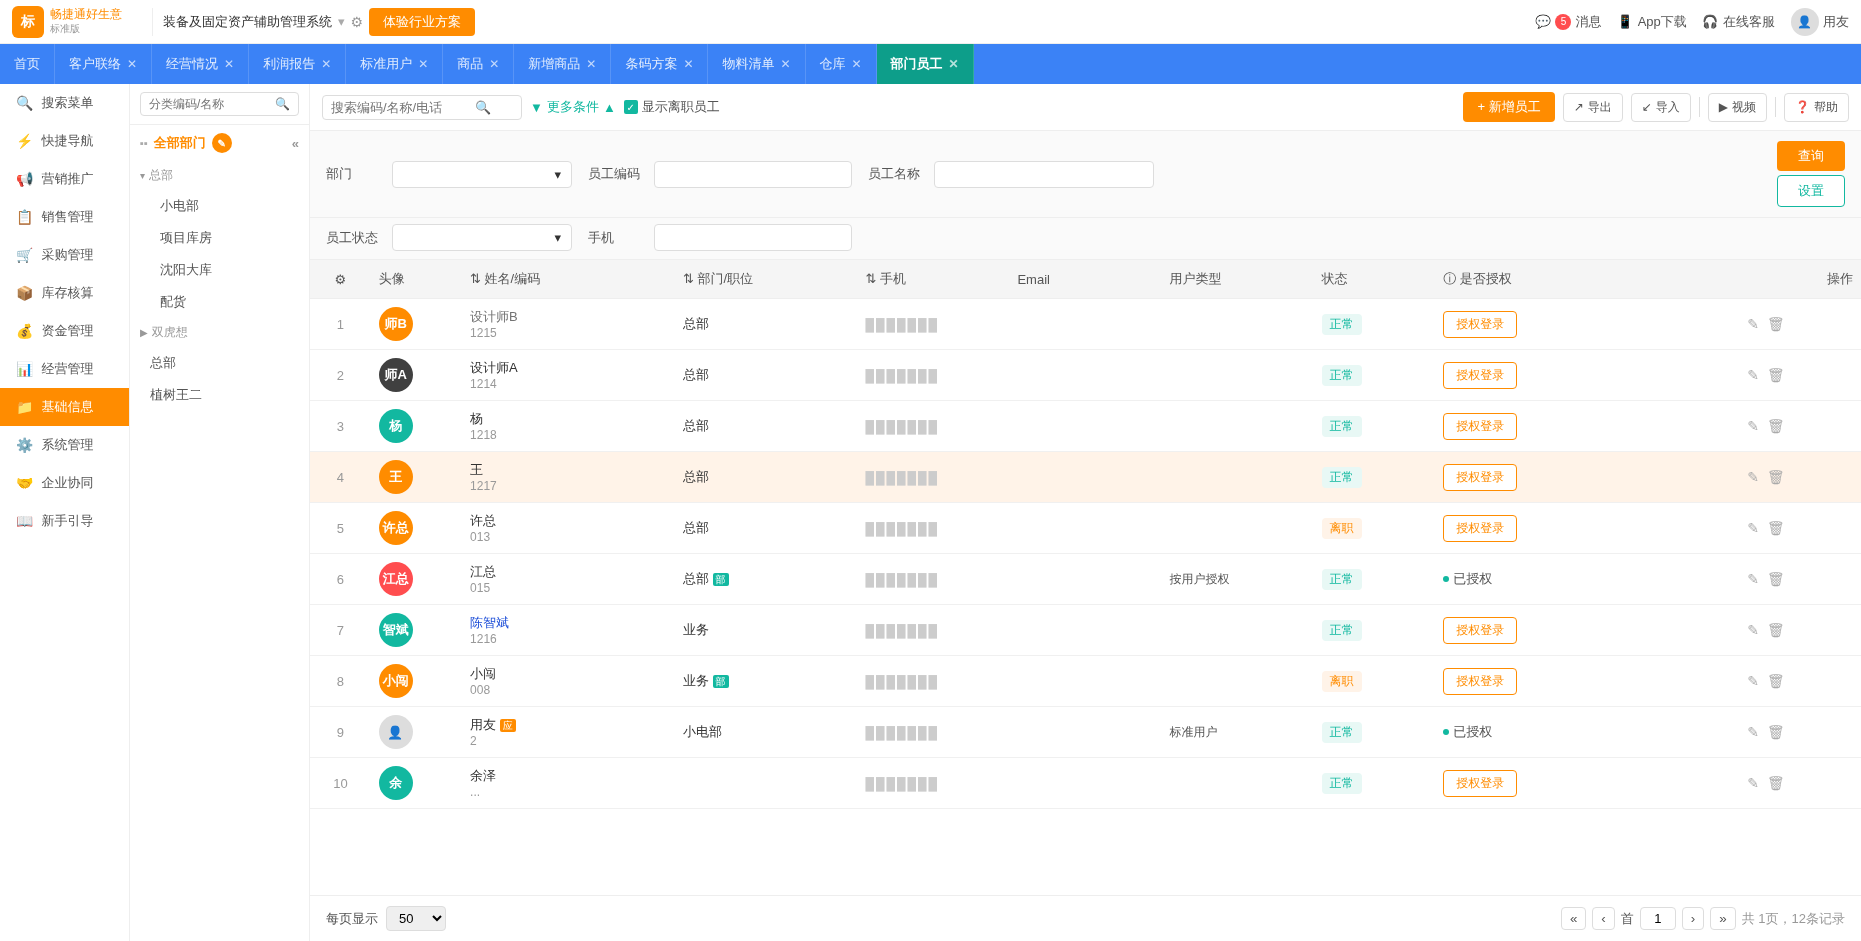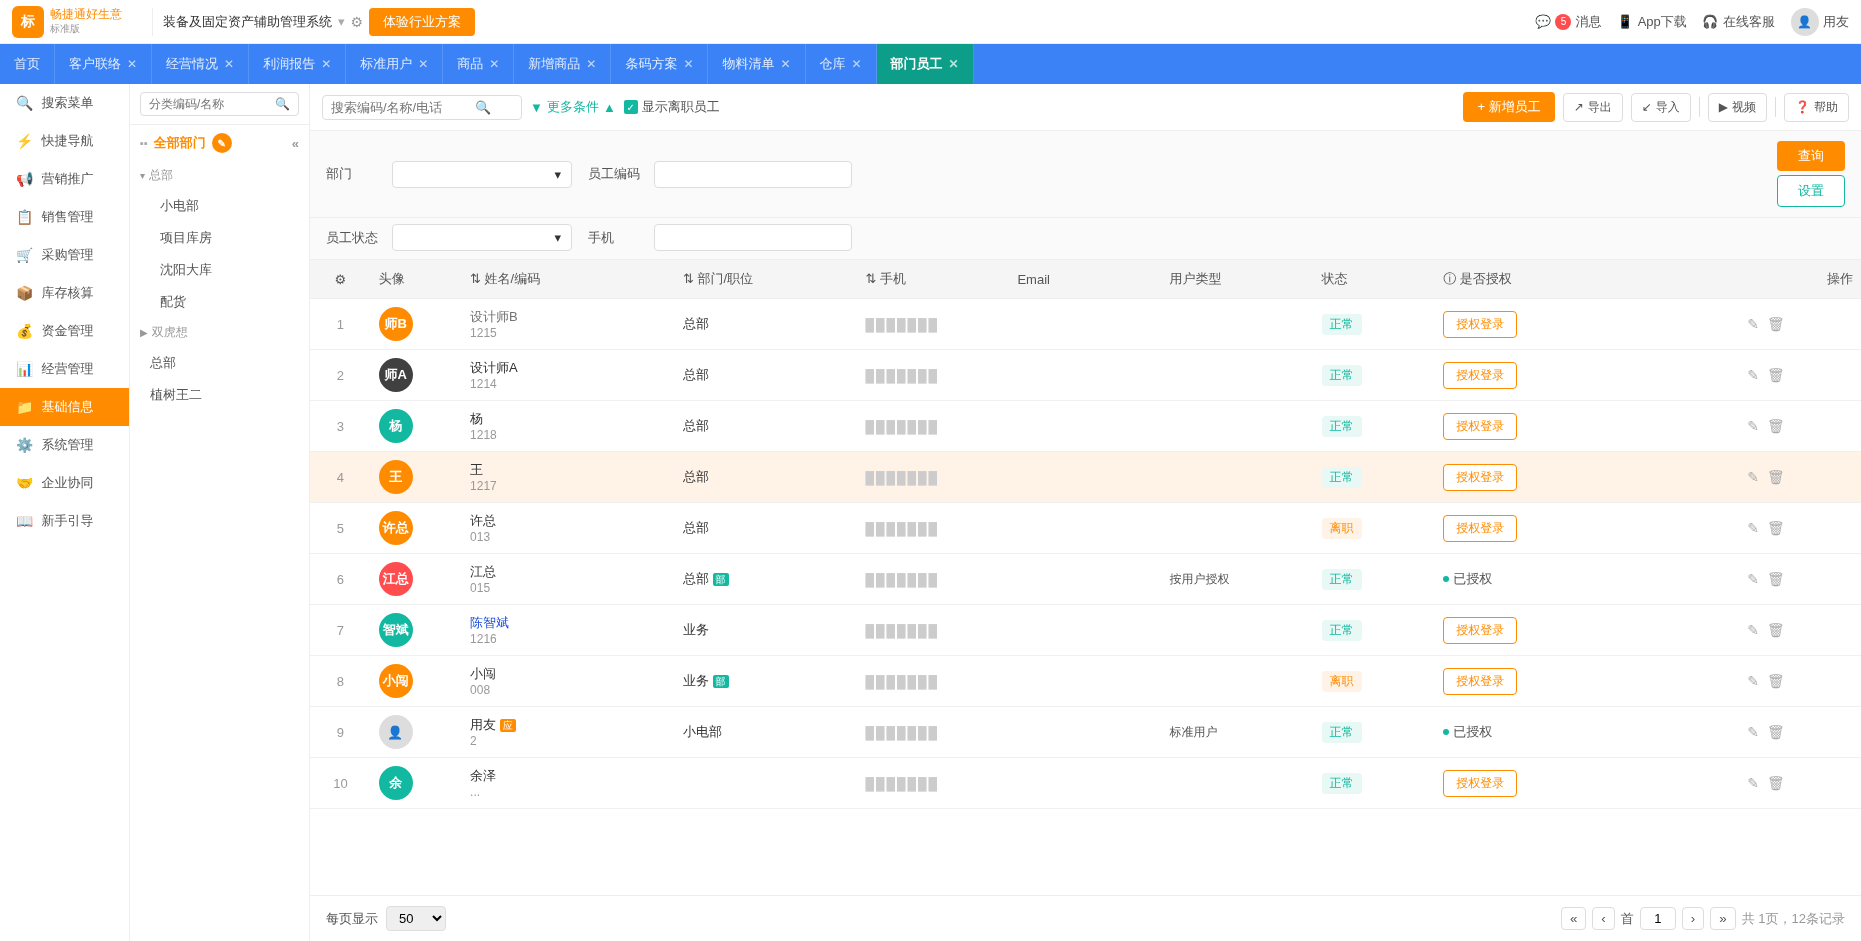--- a/index.html
+++ b/index.html
@@ -330,20 +330,24 @@
           <div class="filter-item">
             <span class="filter-label">部门</span>
             <div class="filter-select" style="min-width:180px;">
               <span></span>
               <span>▾</span>
             </div>
           </div>
           <div class="filter-item">
             <span class="filter-label">员工编码</span>
             <input type="text" class="filter-input" style="">
+          </div>
+          <div class="filter-item">
+            <span class="filter-label">员工名称</span>
+            <input type="text" class="filter-input filter-input-wide" style="">
           </div>
           <div class="filter-btns">
             <button class="query-btn">查询</button>
             <button class="set-btn">设置</button>
           </div>
         </div>
         <div class="filter-row" style="padding-top:6px;padding-bottom:8px;">
           <div class="filter-item">
             <span class="filter-label">员工状态</span>
             <div class="filter-select" style="min-width:180px;">

